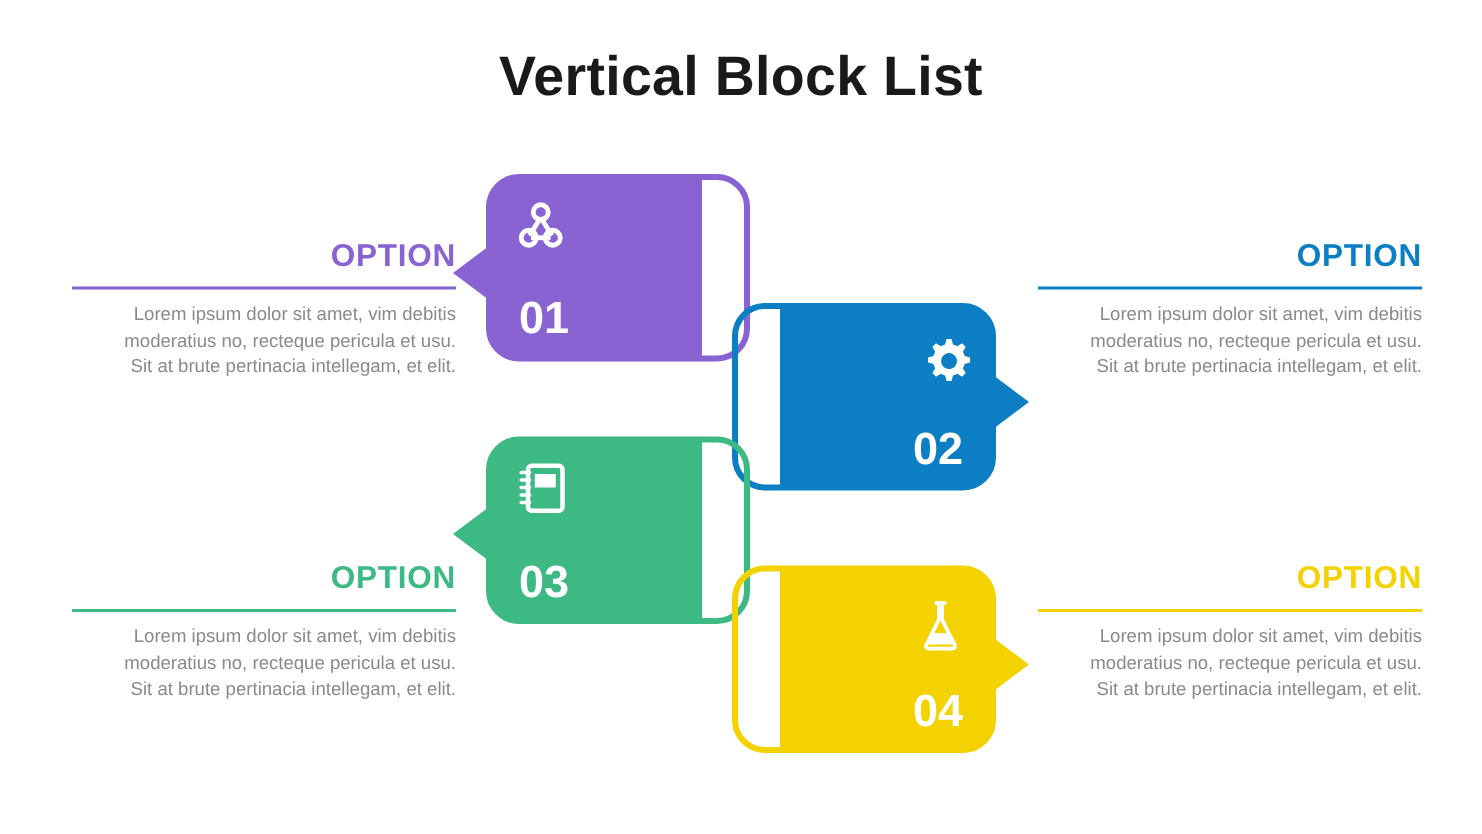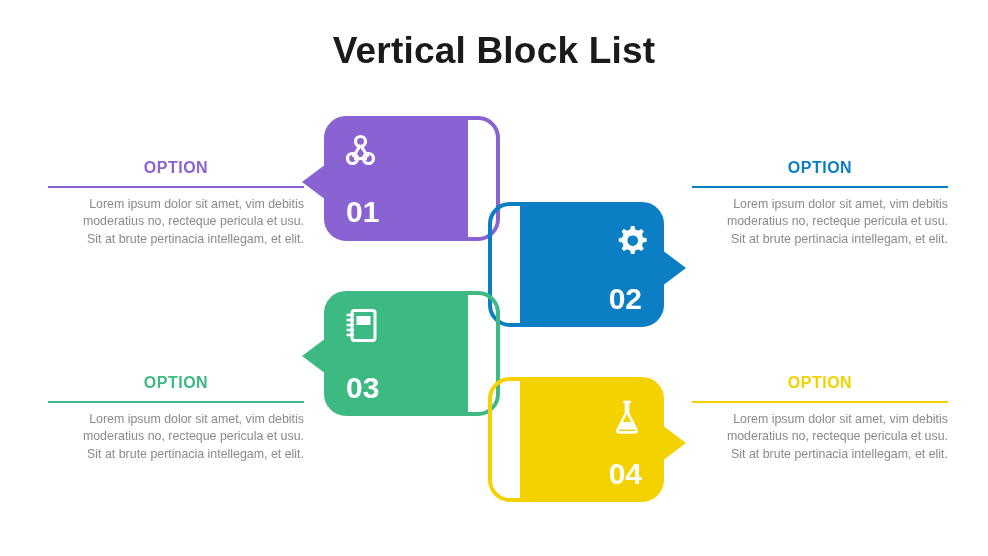--- a/index.html
+++ b/index.html
@@ -33,24 +33,24 @@
 
   
   .text-panel {
     position: absolute;
     width: 256px;
   }
   .text-panel.left  { left: 48px;  text-align: right; }
   .text-panel.right { left: 692px; text-align: left;  }
 
   .opt-title {
-    font-size: 16px;
+    font-size: 21px;
     font-weight: bold;
     letter-spacing: 0.5px;
-    text-align: center;
+    text-align: right;
     margin: 0 0 9px 0;
     line-height: 1.05;
   }
   .opt-rule {
     height: 2px;
     width: 100%;
     margin: 0 0 8px 0;
   }
   .opt-body {
     font-size: 12.4px;

